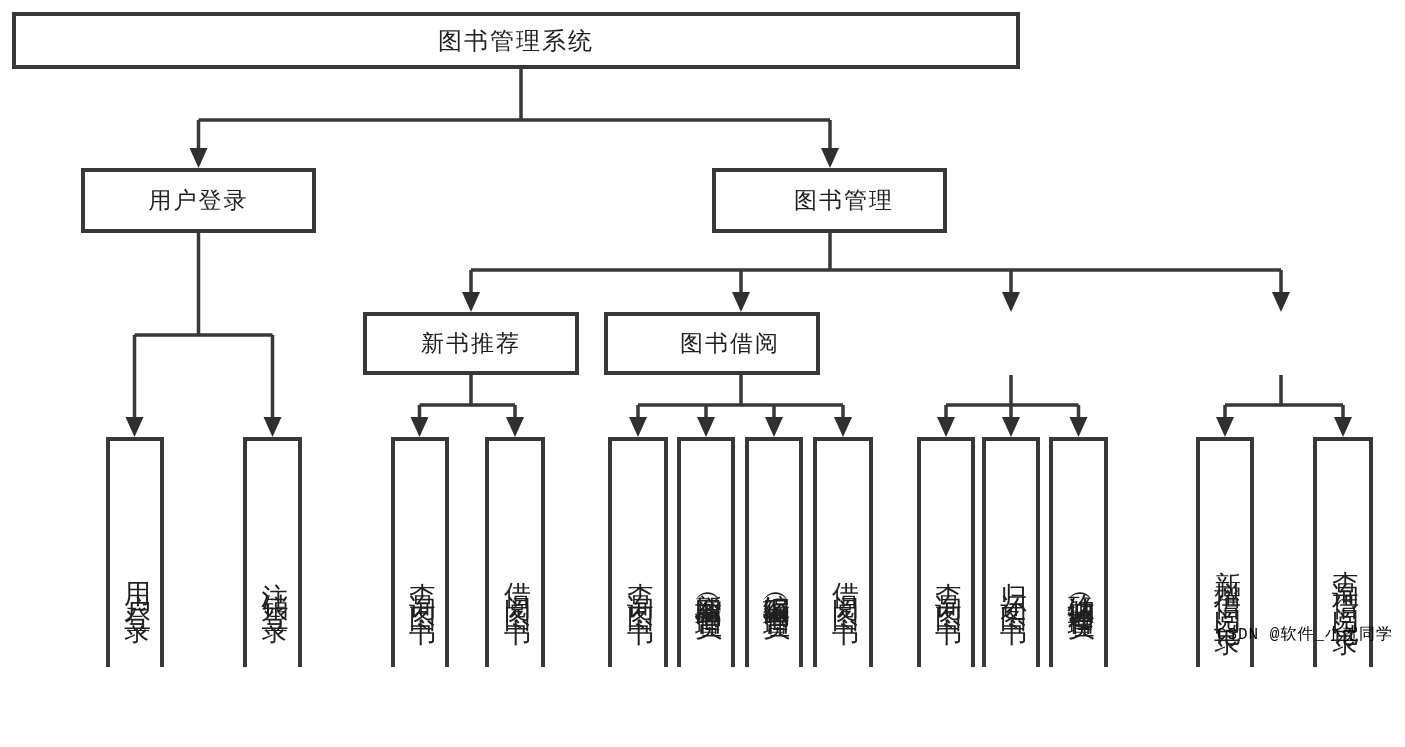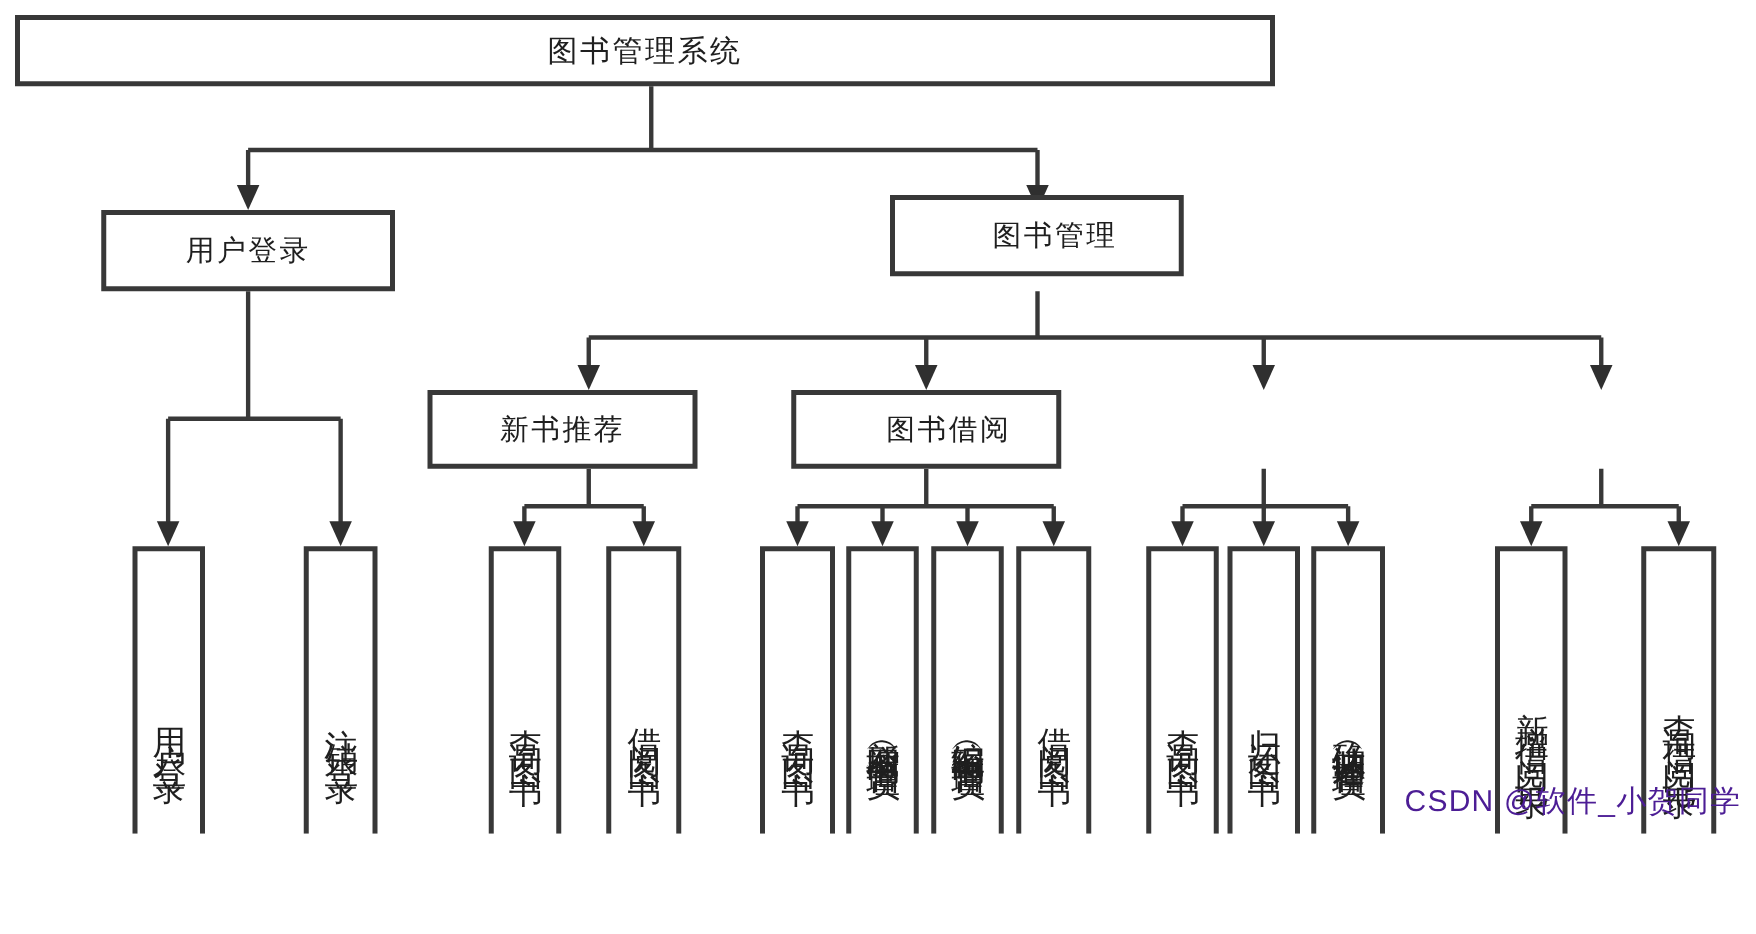--- a/index.html
+++ b/index.html
@@ -2,21 +2,21 @@
 <html><head>
 <meta charset="utf-8">
 <style>
   html, body { margin: 0; padding: 0; background: #ffffff; }
   .canvas {
     position: relative;
     width: 1405px;
     height: 667px;
     background: #ffffff;
     overflow: hidden;
-    font-family: Liberation Sans, sans-serif;
+    font-family: Liberation Mono, monospace;
   }
   .connectors {
     position: absolute;
     left: 0; top: 0;
     width: 1405px; height: 747px;
     pointer-events: none;
   }
   .box {
     position: absolute;
     box-sizing: border-box;
@@ -39,23 +39,23 @@
     text-orientation: mixed;
     font-size: 27px;
     letter-spacing: 12px;
     color: #1f1f1f;
     line-height: 1;
   }
   .box.v.tight span { letter-spacing: 3px; }
   .watermark {
     position: absolute;
     right: 12px;
-    bottom: 10px;
-    font-size: 24px;
-    color: #4c1d95;
+    bottom: 22px;
+    font-size: 16px;
+    color: #000000;
     letter-spacing: 1px;
     z-index: 5;
     white-space: nowrap;
   }
 </style>
 </head>
 <body>
 
 <div class="canvas">
 
@@ -99,28 +99,28 @@
     </g>
   </svg>
 
   <div class="box h root" style="left:12px; top:12px; width:1008px; height:57px;">
     <span>图书管理系统</span>
   </div>
 
   <div class="box h" style="left:81px; top:168px; width:235px; height:65px;">
     <span>用户登录</span>
   </div>
-  <div class="box h" style="left:712px; top:156px; width:235px; height:65px;padding-left:29px;">
+  <div class="box h" style="left:712px; top:168px; width:235px; height:65px;padding-left:29px;">
     <span>图书管理</span>
   </div>
 
-  <div class="box h" style="left:342px; top:312px; width:216px; height:63px;">
+  <div class="box h" style="left:363px; top:312px; width:216px; height:63px;">
     <span>新书推荐</span>
   </div>
-  <div class="box h" style="left:633px; top:312px; width:216px; height:63px;padding-left:36px;">
+  <div class="box h" style="left:604px; top:312px; width:216px; height:63px;padding-left:36px;">
     <span>图书借阅</span>
   </div>
 
   <div class="box v" style="left:106px; top:437px; width:58px; height:296px;">
     <span>用户登录</span>
   </div>
   <div class="box v" style="left:243px; top:437px; width:59px; height:296px;">
     <span>注销登录</span>
   </div>
 

